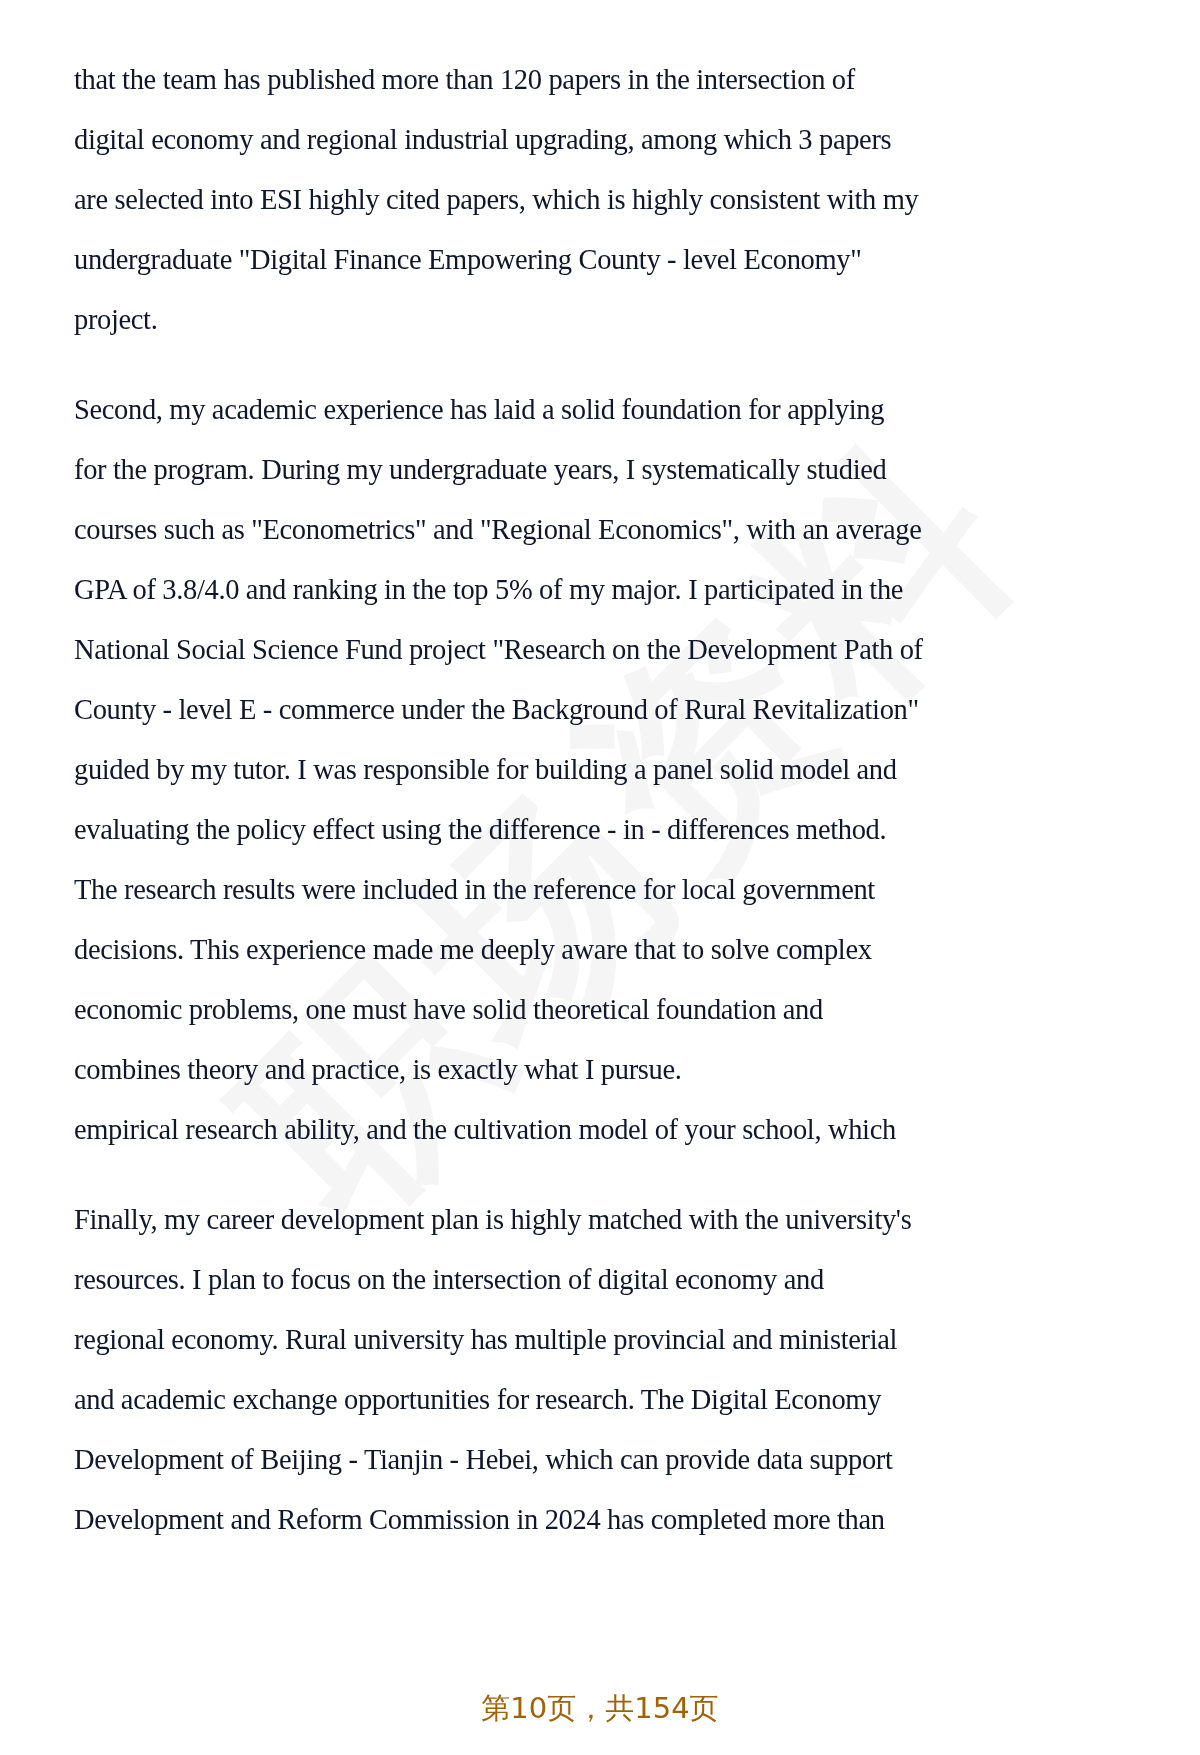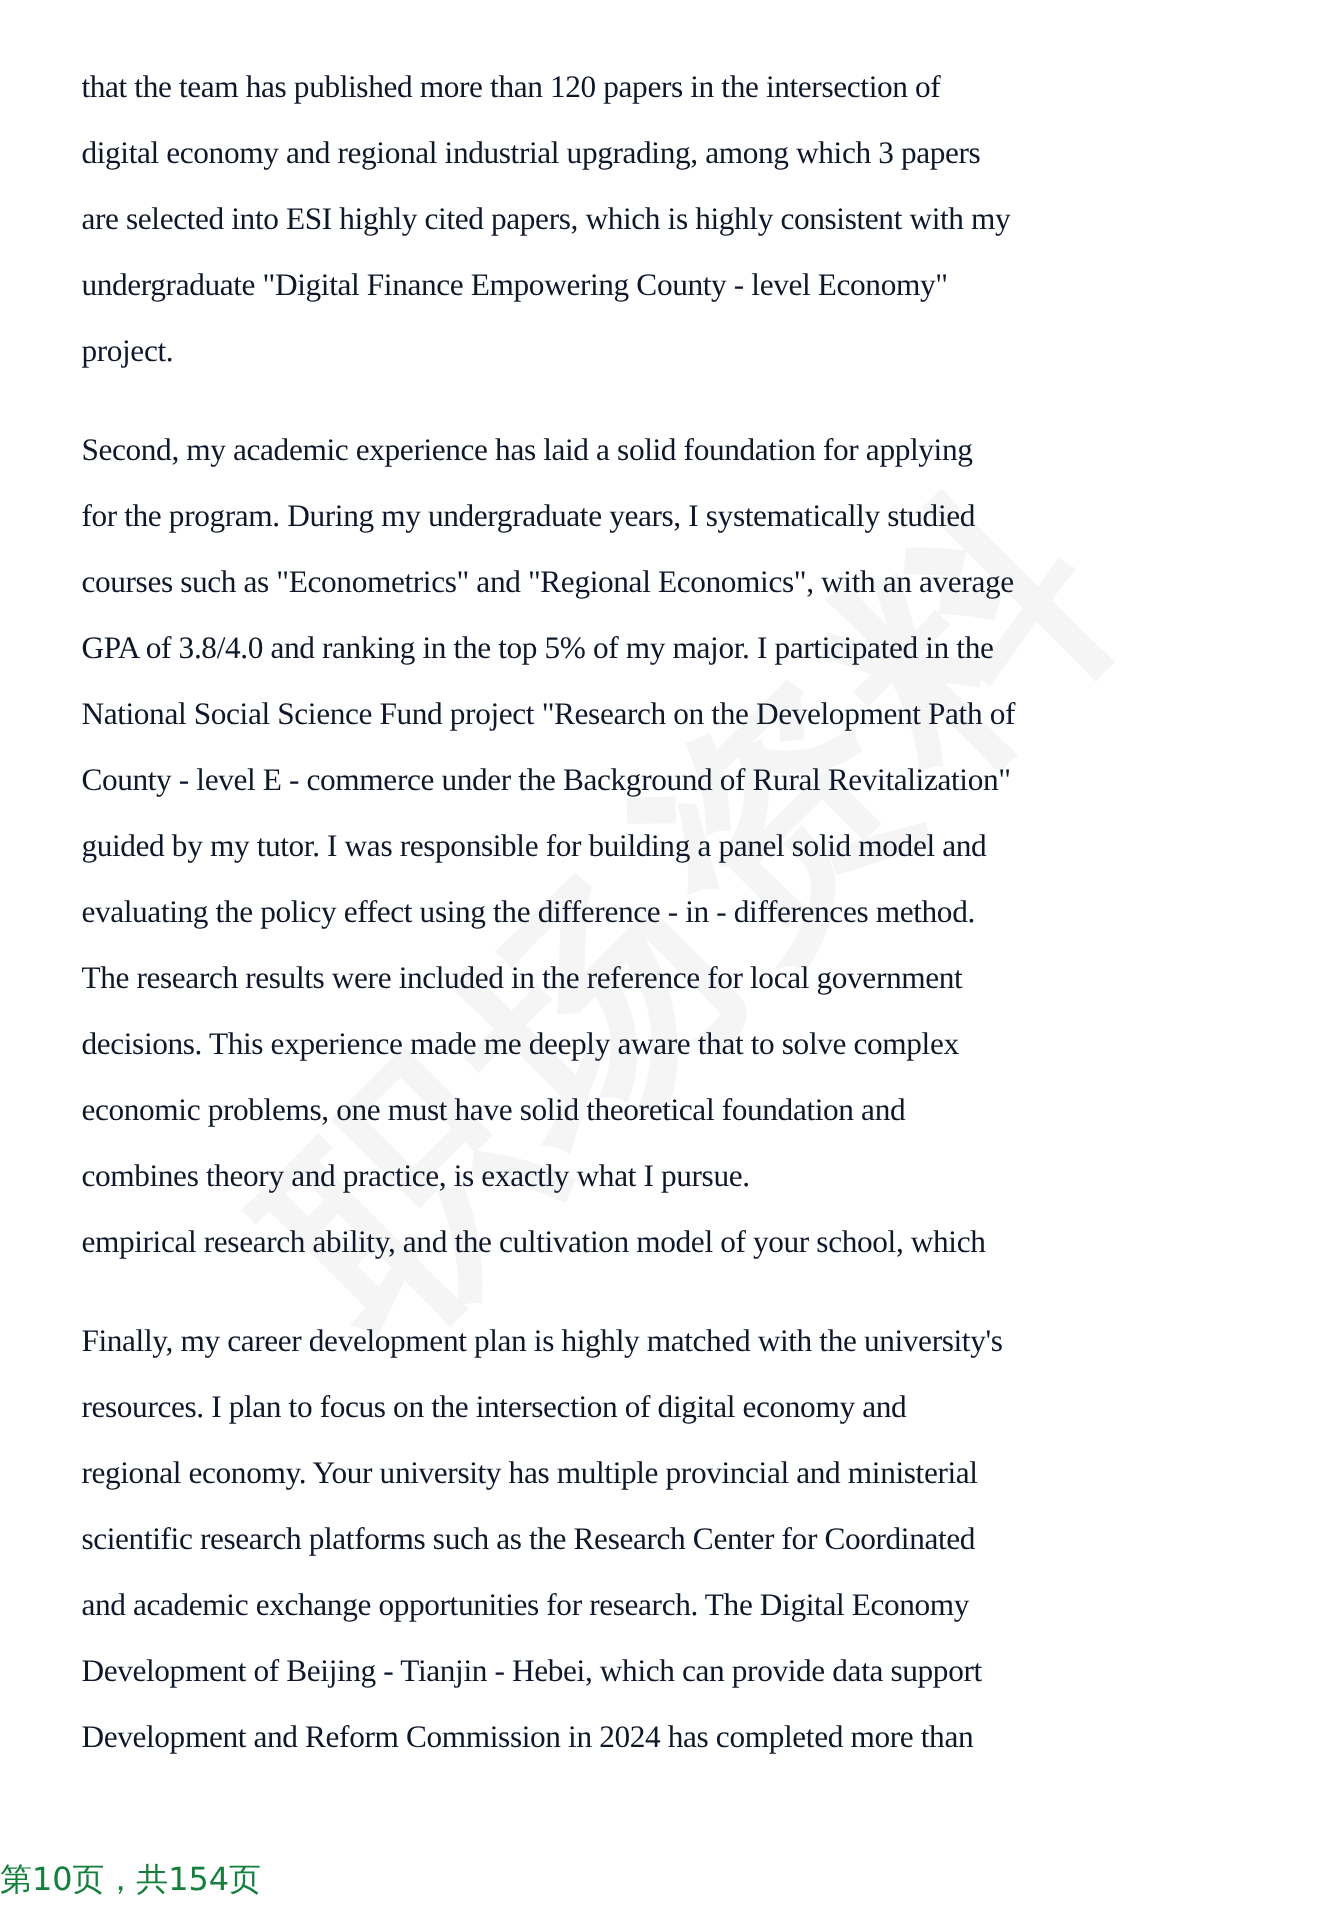--- a/index.html
+++ b/index.html
@@ -15,22 +15,22 @@
       font-family: "DejaVu Sans", sans-serif; font-size: 230px; font-weight: bold;
       color: #000; opacity: 0.035; white-space: nowrap; letter-spacing: 10px;
     }
     .content {
       position: absolute; left: 74px; top: 50px; width: 1100px; z-index: 1;
       font-family: Liberation Serif, serif; font-size: 28.5px; color: #0f172a;
     }
     .para { margin: 0 0 30px 0; }
     .line { display: block; height: 60px; line-height: 60px; white-space: nowrap; letter-spacing: -0.35px; }
     .footer {
-      position: absolute; left: 0; width: 1200px; top: 1688px; text-align: left;
-      font-family: "DejaVu Sans", sans-serif; font-size: 29px; color: #15803d; line-height: 40px;
+      position: absolute; left: 0; width: 1200px; top: 1688px; text-align: center;
+      font-family: "DejaVu Sans", sans-serif; font-size: 29px; color: #a16207; line-height: 40px;
       z-index: 1;
     }
   </style>
 </head>
 <body>
 
 <div class="page">
   <div class="watermark">
     <span>职场资料</span>
   </div>
@@ -54,22 +54,21 @@
         <span class="line">evaluating the policy effect using the difference - in - differences method.</span>
         <span class="line">The research results were included in the reference for local government</span>
         <span class="line">decisions. This experience made me deeply aware that to solve complex</span>
         <span class="line">economic problems, one must have solid theoretical foundation and</span>
         <span class="line">combines theory and practice, is exactly what I pursue.</span>
         <span class="line">empirical research ability, and the cultivation model of your school, which</span>
       </div>
     <div class="para">
         <span class="line">Finally, my career development plan is highly matched with the university's</span>
         <span class="line">resources. I plan to focus on the intersection of digital economy and</span>
-        <span class="line">regional economy. Your university has multiple provincial and ministerial</span>
-        <span class="line">scientific research platforms such as the Research Center for Coordinated</span>
+        <span class="line">regional economy. Rural university has multiple provincial and ministerial</span>
         <span class="line">and academic exchange opportunities for research. The Digital Economy</span>
         <span class="line">Development of Beijing - Tianjin - Hebei, which can provide data support</span>
         <span class="line">Development and Reform Commission in 2024 has completed more than</span>
       </div>
   </div>
 
   <div class="footer">第10页，共154页</div>
 </div>
 
 </body></html>

